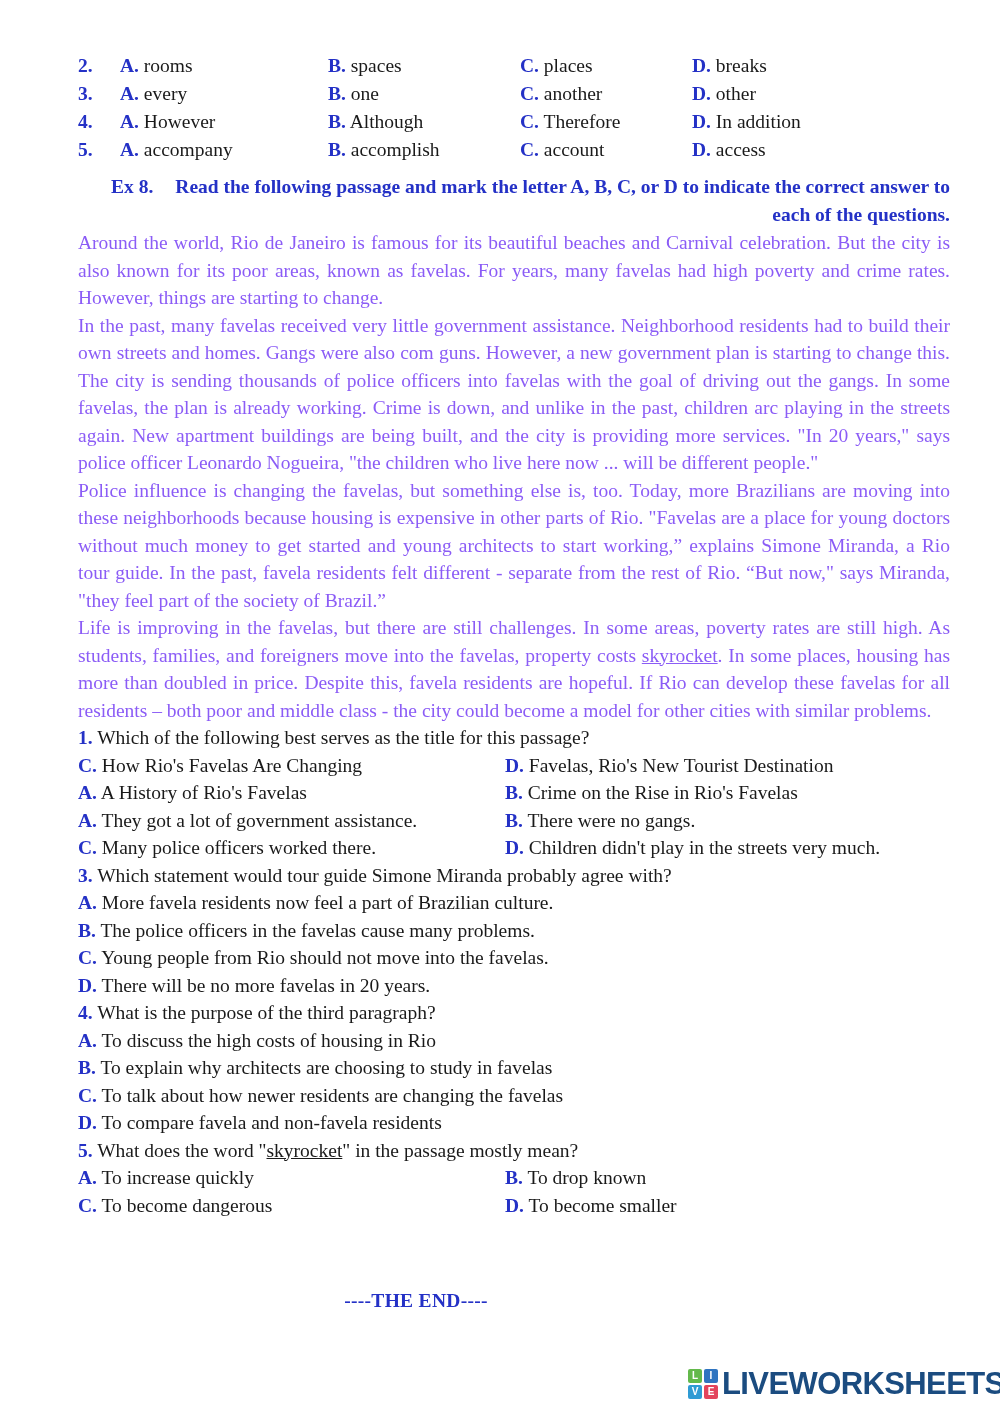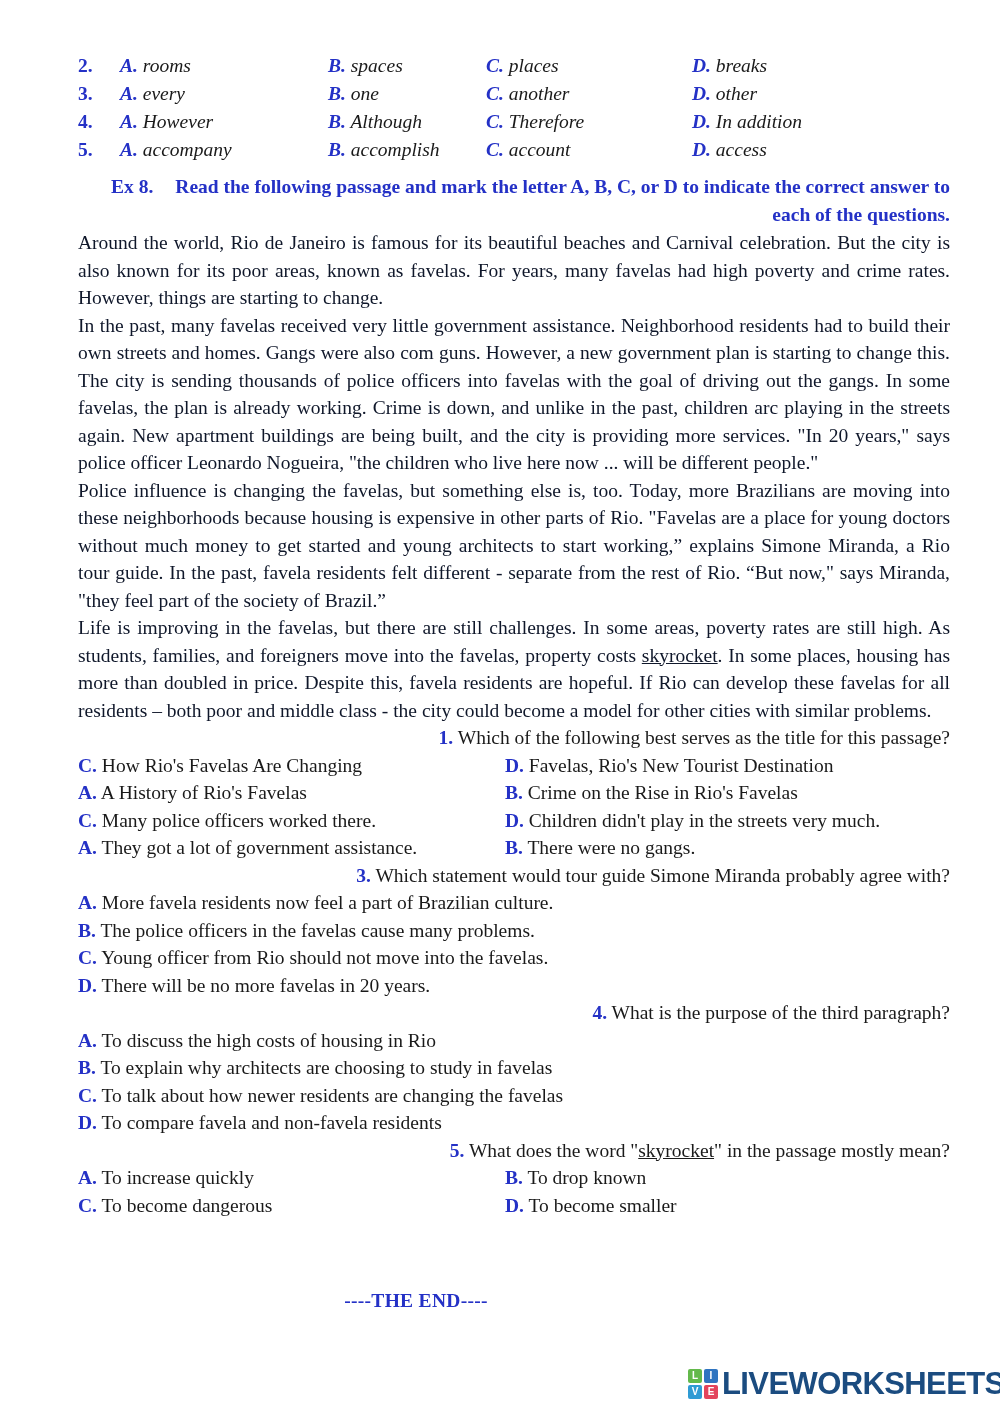--- a/index.html
+++ b/index.html
@@ -33,25 +33,24 @@
   }
   .cloze-num {
     position: absolute;
     left: 0;
     font-weight: bold;
     color: #2431c6;
   }
   .cloze-opt {
     position: absolute;
     white-space: nowrap;
-    font-style: italic;
   }
   .cloze-opt.c0 { left: 42px; }
   .cloze-opt.c1 { left: 250px; }
-  .cloze-opt.c2 { left: 408px; }
+  .cloze-opt.c2 { left: 442px; }
   .cloze-opt.c3 { left: 614px; }
   .opt-letter {
     font-weight: bold;
     color: #2431c6;
   }
   .opt-text { color: #1a1a1a; }
 
   
   .ex-heading {
     margin-top: 9px;
@@ -63,35 +62,34 @@
   }
   .ex-heading .ex-label { margin-right: 22px; }
 
   
   .passage-p {
     font-size: 19.5px;
     line-height: 27.5px;
     text-align: justify;
     text-justify: inter-word;
     margin: 0;
-    color: #0f172a;
+    color: #8b5cf6;
   }
   .passage-p + .passage-p { margin-top: 0px; }
   .kw {
     font-weight: normal;
     text-decoration: underline;
   }
 
   
   .q-block { margin-top: 0; }
   .q-stem {
     font-size: 19.5px;
     line-height: 27.5px;
     color: #1a1a1a;
-    text-align: right;
   }
   .q-num {
     font-weight: bold;
     color: #2431c6;
   }
   .q-opts-2col {
     position: relative;
   }
   .q-opts-2col .q-opt-row {
     position: relative;
@@ -223,36 +221,36 @@
       <div class="q-opt-row">
         <span class="q-opt left"><span class="opt-letter">A.</span> <span class="opt-text">A History of Rio's Favelas</span></span>
         <span class="q-opt right"><span class="opt-letter">B.</span> <span class="opt-text">Crime on the Rise in Rio's Favelas</span></span>
       </div>
     </div>
   </div>
 
   <div class="q-block">
     <div class="q-opts-2col">
       <div class="q-opt-row">
+        <span class="q-opt left"><span class="opt-letter">A.</span> <span class="opt-text">They got a lot of government assistance.</span></span>
+        <span class="q-opt right"><span class="opt-letter">B.</span> <span class="opt-text">There were no gangs.</span></span>
+      </div>
+      <div class="q-opt-row">
         <span class="q-opt left"><span class="opt-letter">C.</span> <span class="opt-text">Many police officers worked there.</span></span>
         <span class="q-opt right"><span class="opt-letter">D.</span> <span class="opt-text">Children didn't play in the streets very much.</span></span>
-      </div>
-      <div class="q-opt-row">
-        <span class="q-opt left"><span class="opt-letter">A.</span> <span class="opt-text">They got a lot of government assistance.</span></span>
-        <span class="q-opt right"><span class="opt-letter">B.</span> <span class="opt-text">There were no gangs.</span></span>
       </div>
     </div>
   </div>
 
   <div class="q-block">
     <div class="q-stem"><span class="q-num">3.</span> <span>Which statement would tour guide Simone Miranda probably agree with?</span></div>
     <div class="q-opts-1col">
       <div class="q-opt-row"><span class="opt-letter">A.</span> <span class="opt-text">More favela residents now feel a part of Brazilian culture.</span></div>
       <div class="q-opt-row"><span class="opt-letter">B.</span> <span class="opt-text">The police officers in the favelas cause many problems.</span></div>
-      <div class="q-opt-row"><span class="opt-letter">C.</span> <span class="opt-text">Young officer from Rio should not move into the favelas.</span></div>
+      <div class="q-opt-row"><span class="opt-letter">C.</span> <span class="opt-text">Young people from Rio should not move into the favelas.</span></div>
       <div class="q-opt-row"><span class="opt-letter">D.</span> <span class="opt-text">There will be no more favelas in 20 years.</span></div>
     </div>
   </div>
 
   <div class="q-block">
     <div class="q-stem"><span class="q-num">4.</span> <span>What is the purpose of the third paragraph?</span></div>
     <div class="q-opts-1col">
       <div class="q-opt-row"><span class="opt-letter">A.</span> <span class="opt-text">To discuss the high costs of housing in Rio</span></div>
       <div class="q-opt-row"><span class="opt-letter">B.</span> <span class="opt-text">To explain why architects are choosing to study in favelas</span></div>
       <div class="q-opt-row"><span class="opt-letter">C.</span> <span class="opt-text">To talk about how newer residents are changing the favelas</span></div>

